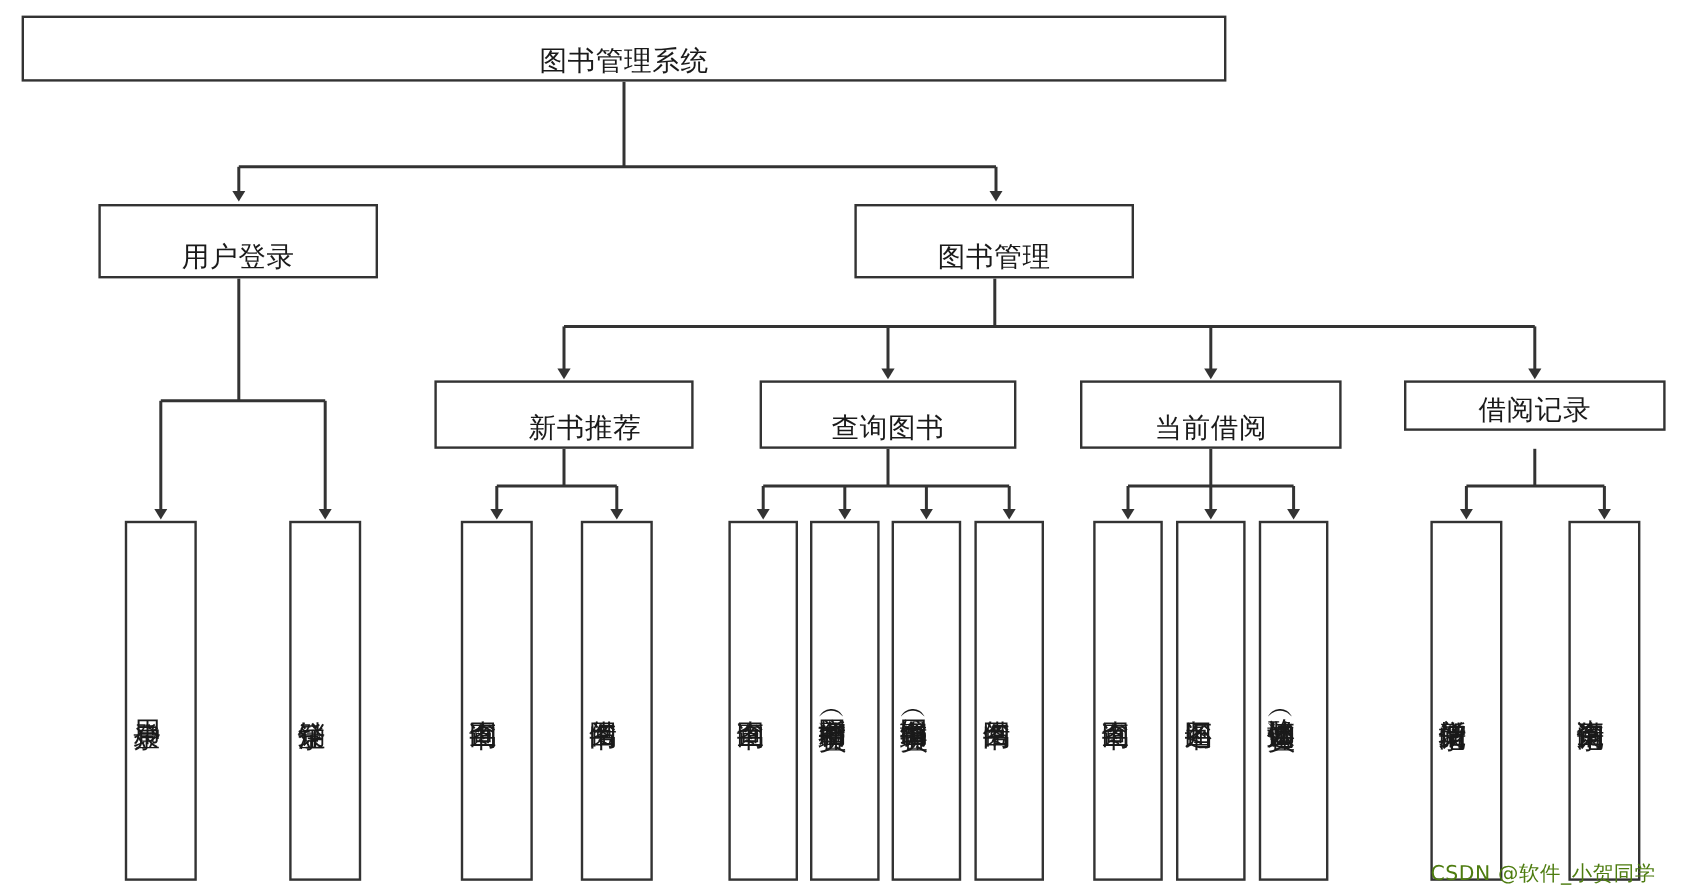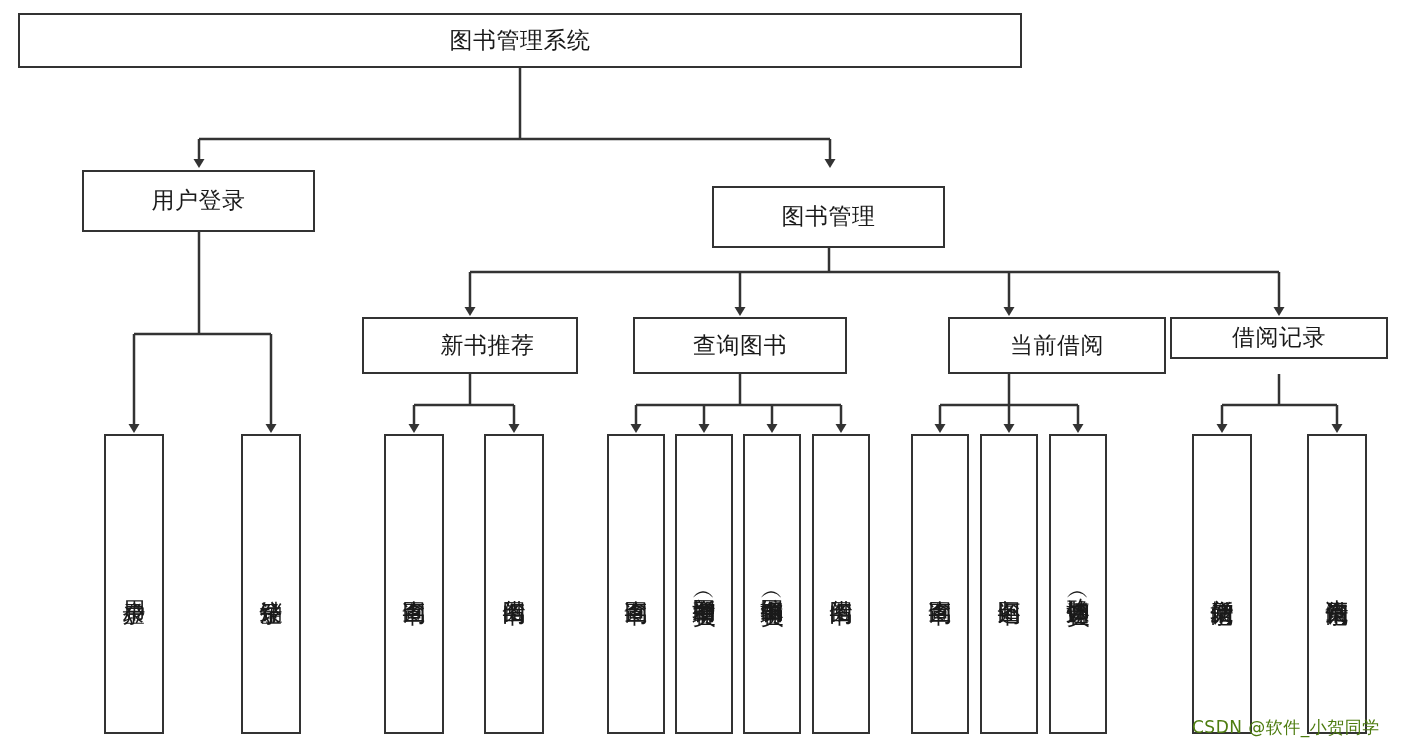--- a/index.html
+++ b/index.html
@@ -24,21 +24,21 @@
     width: 1405px;
     height: 747px;
     pointer-events: none;
   }
   .node {
     position: absolute;
     box-sizing: border-box;
     background: #ffffff;
     border: 2.5px solid #333333;
     display: flex;
-    align-items: center;
+    align-items: flex-end;
     justify-content: center;
     color: #1a1a1a;
   }
   .node.horiz {
     font-size: 23px;
     letter-spacing: 0.5px;
     line-height: 1.2;
   }
   .node.vert {
     writing-mode: vertical-rl;
@@ -117,31 +117,31 @@
     </g>
   </svg>
 
   <div class="node horiz" style="left:18px; top:13px; width:1004px; height:55px;">
     <span>图书管理系统</span>
   </div>
 
   <div class="node horiz" style="left:82px; top:170px; width:233px; height:62px;">
     <span>用户登录</span>
   </div>
-  <div class="node horiz" style="left:712px; top:170px; width:233px; height:62px;margin-top:16px;">
+  <div class="node horiz" style="left:712px; top:170px; width:233px; height:62px;">
     <span>图书管理</span>
   </div>
 
   <div class="node horiz" style="left:362px; top:317px; width:216px; height:57px;padding-left:35px;">
     <span>新书推荐</span>
   </div>
   <div class="node horiz" style="left:633px; top:317px; width:214px; height:57px;">
     <span>查询图书</span>
   </div>
-  <div class="node horiz" style="left:900px; top:317px; width:218px; height:57px;margin-left:48px;">
+  <div class="node horiz" style="left:900px; top:317px; width:218px; height:57px;">
     <span>当前借阅</span>
   </div>
   <div class="node horiz" style="left:1170px; top:317px; width:218px; height:42px;">
     <span>借阅记录</span>
   </div>
 
   <div class="node vert" style="left:104px; top:434px; width:60px; height:300px;">
     <span class="vtext">用户登录</span>
   </div>
   <div class="node vert" style="left:241px; top:434px; width:60px; height:300px;">

